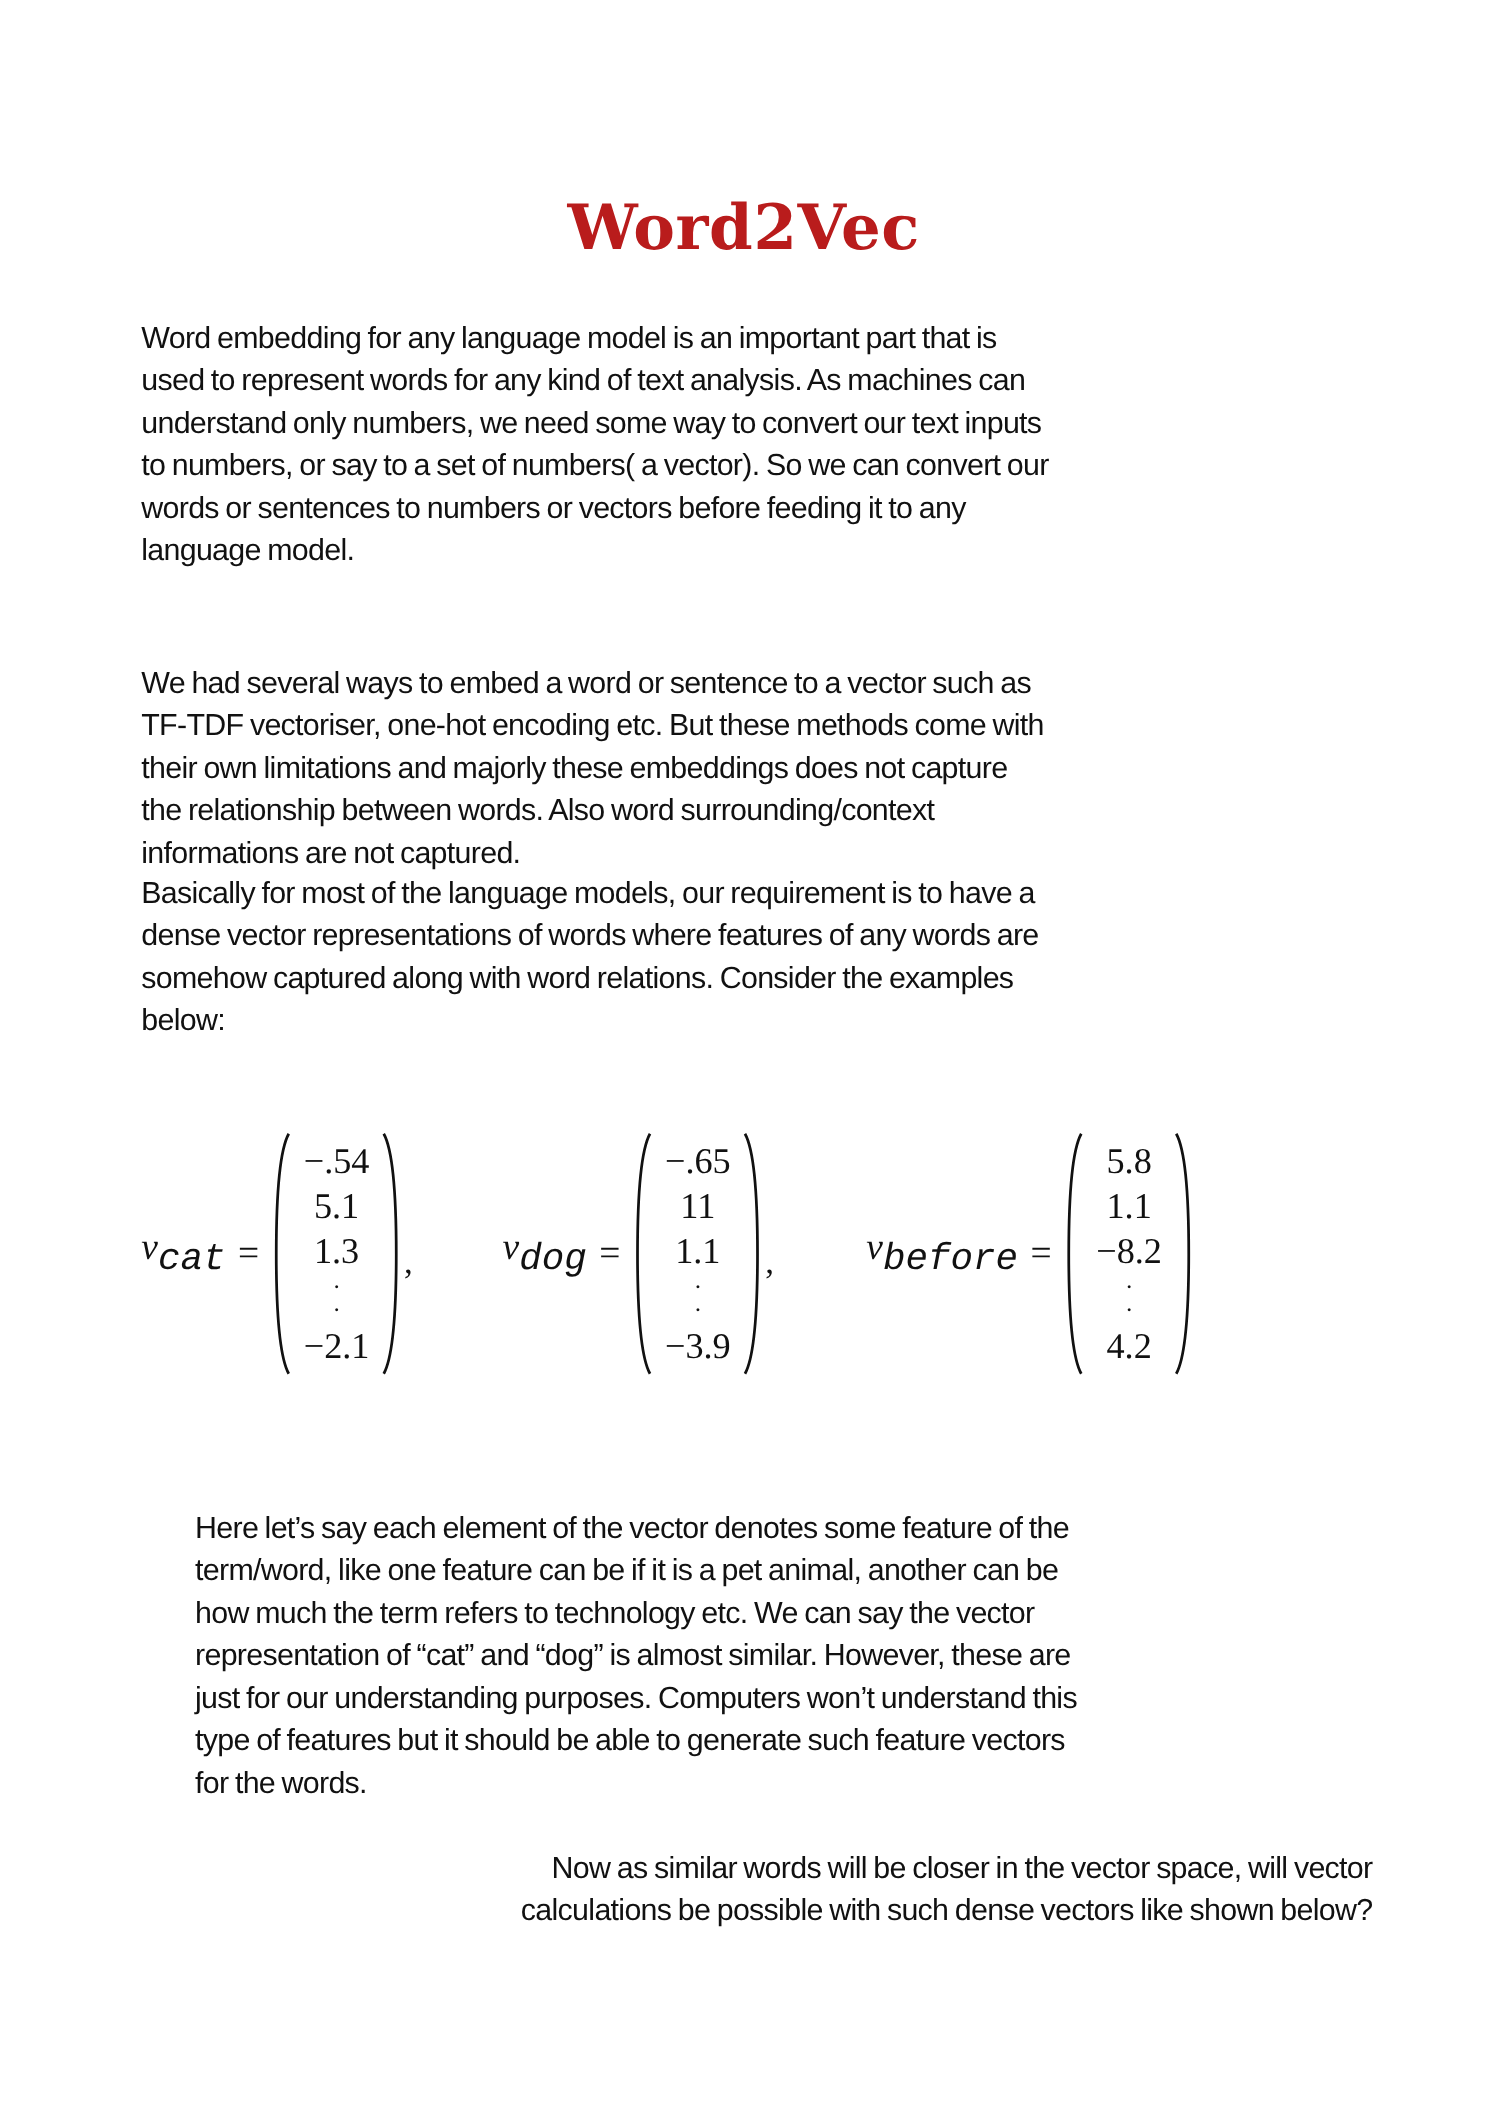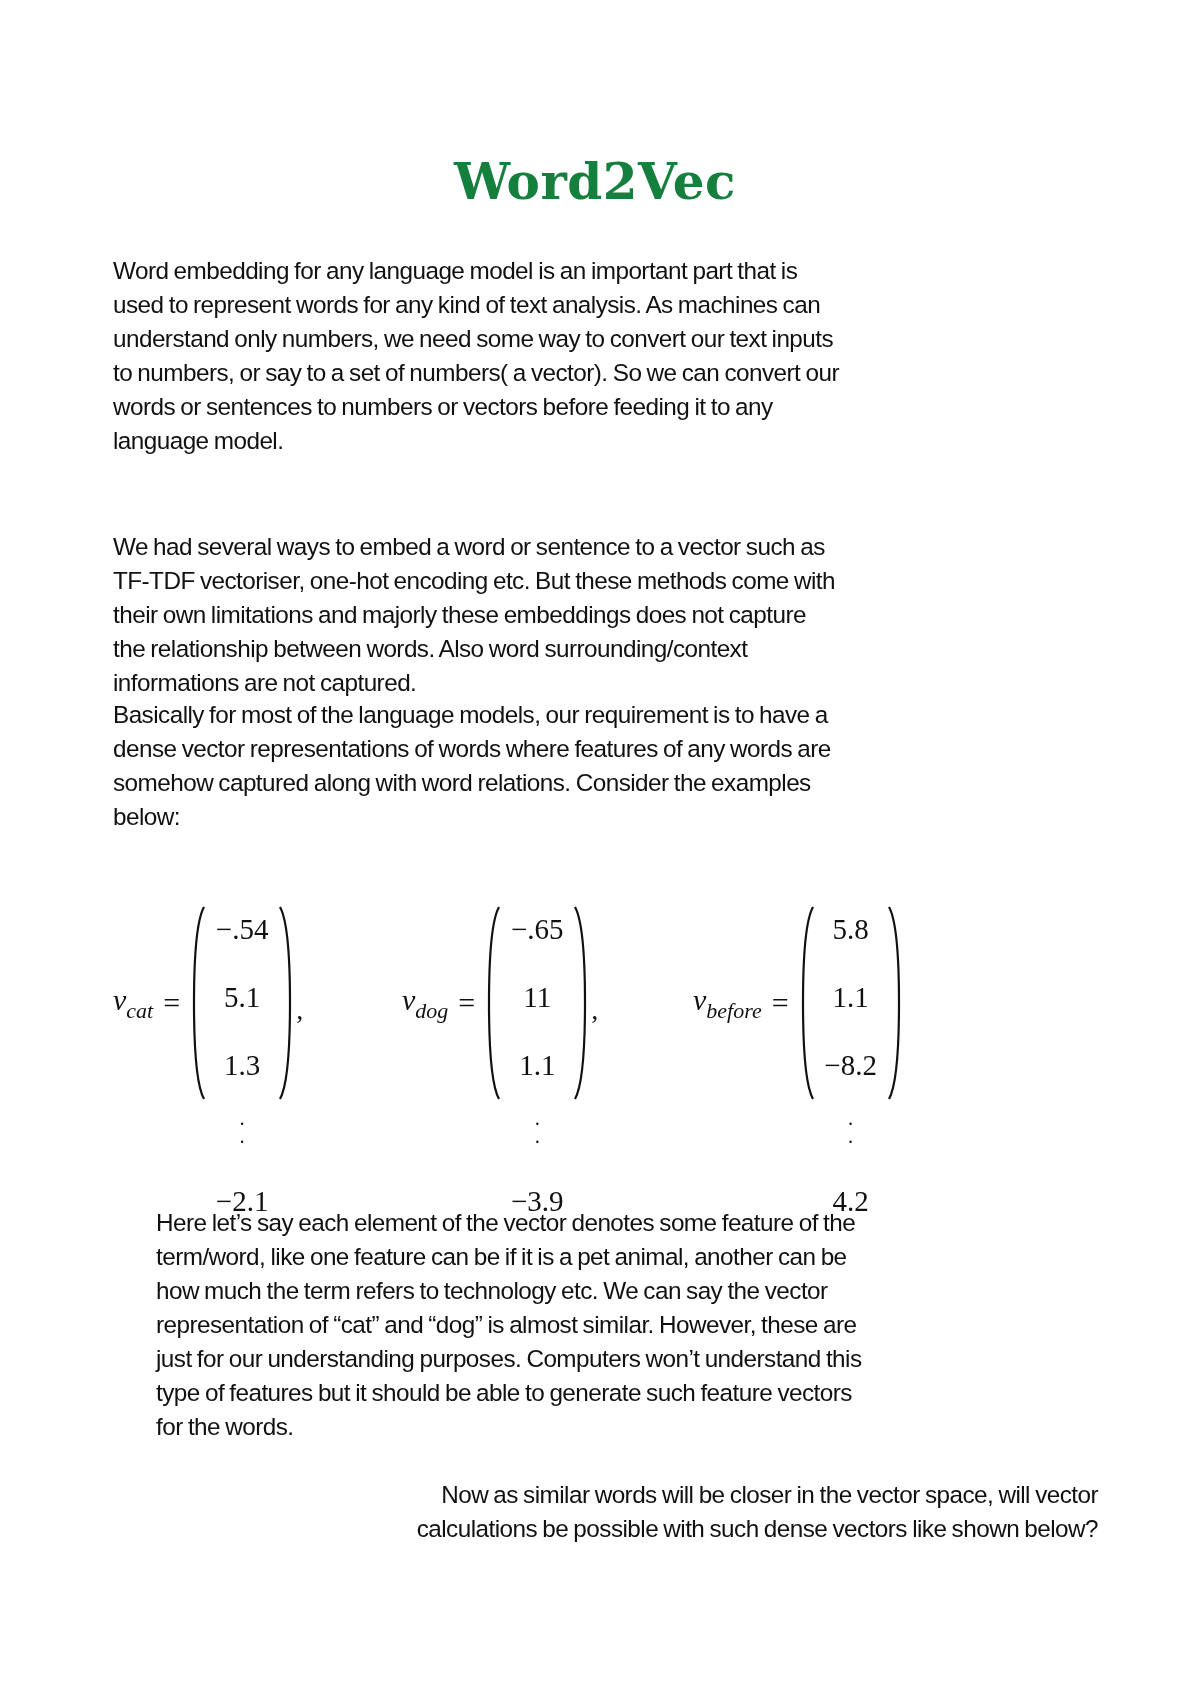--- a/index.html
+++ b/index.html
@@ -6,21 +6,21 @@
     body {
       width: 1190px; height: 1683px; position: relative; overflow: hidden;
       color: #111111;
       font-family: "DejaVu Serif", "Liberation Serif", serif;
     }
     .title {
       position: absolute; left: 0; top: 118px; width: 1190px;
       text-align: center;
       font-family: "DejaVu Serif", serif;
       font-weight: bold; font-size: 50px; letter-spacing: 0.5px;
-      color: #15803d;
+      color: #b91c1c;
     }
     .para {
       position: absolute; left: 113px; width: 985px;
       font-family: Liberation Sans, sans-serif;
       font-size: 24.3px; line-height: 34px;
       letter-spacing: -0.55px; word-spacing: -1px;
       margin: 0; white-space: pre-line;
     }
     .p1 { top: 254px; }
     .p2 { top: 494px; margin-top: 36px; }
@@ -28,31 +28,31 @@
     .p4 { top: 1206px; margin-left: 43px; }
     .p5 { top: 1478px; text-align: right; }
 
     .vec {
       position: absolute; top: 905px; height: 196px;
       display: flex; align-items: center;
       font-family: "Liberation Serif", "DejaVu Serif", serif;
       font-size: 29px;
     }
     .vec .lhs { font-style: italic; font-size: 30px; white-space: nowrap; }
-    .vec .lhs sub { font-size: 22px; vertical-align: -8px; }
+    .vec .lhs sub { font-size: 30px; vertical-align: -8px; font-family: Liberation Mono, monospace; }
     .vec .eq { margin: 0 12px 0 10px; font-size: 30px; }
     .matrix {
       position: relative; height: 196px; display: flex; align-items: stretch;
     }
     .paren {
       width: 14px; height: 196px;
     }
     .cells {
       display: flex; flex-direction: column; justify-content: space-between;
-      align-items: center; padding: 6px 2px; min-width: 68px; gap: 32px;
+      align-items: center; padding: 6px 2px; min-width: 68px;
     }
     .cell { height: 36px; line-height: 36px; text-align: center; }
     .dots { line-height: 18px; font-size: 20px; height: 40px; display: flex; flex-direction: column; align-items: center; justify-content: center; }
     .dots span { display:block; height: 18px; }
     .comma { font-size: 28px; margin-left: 4px; align-self: center; margin-top: 14px; }
 
     .v-cat { left: 113px; }
     .v-dog { left: 402px; }
     .v-mobile { left: 693px; }
   </style>

